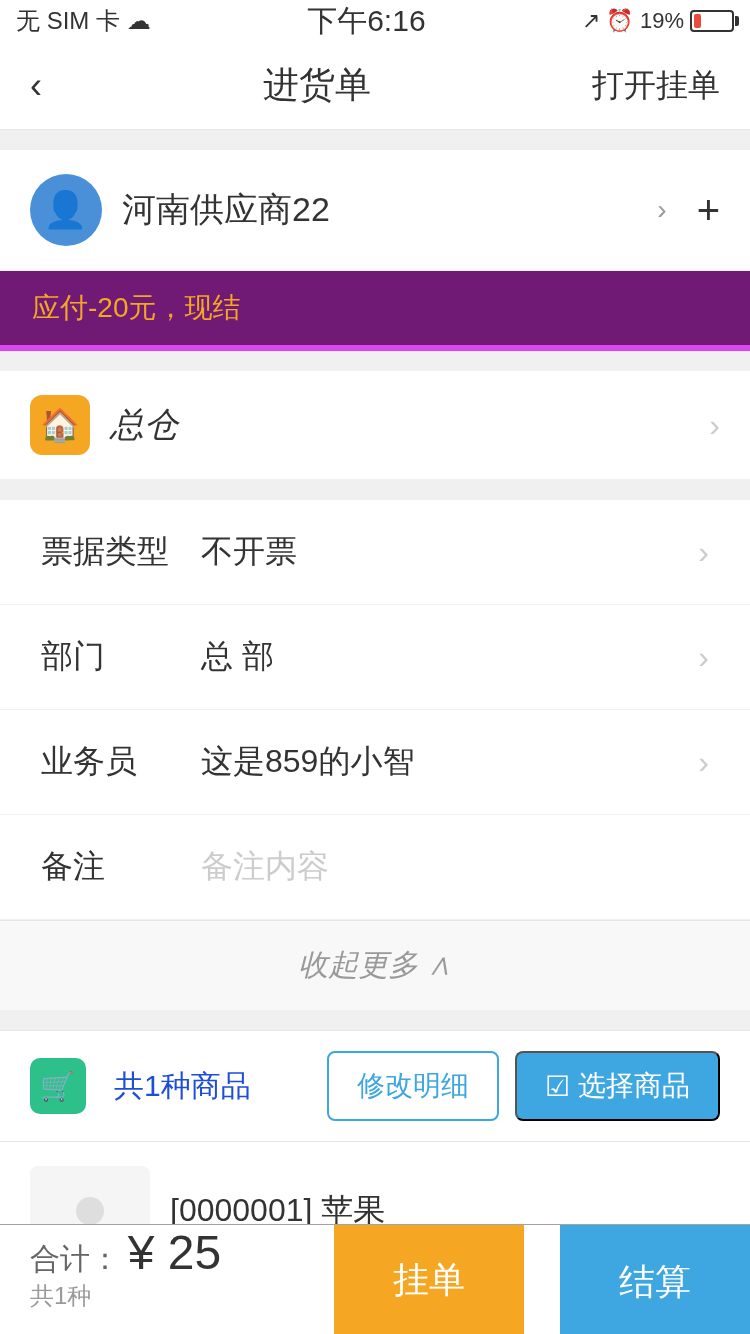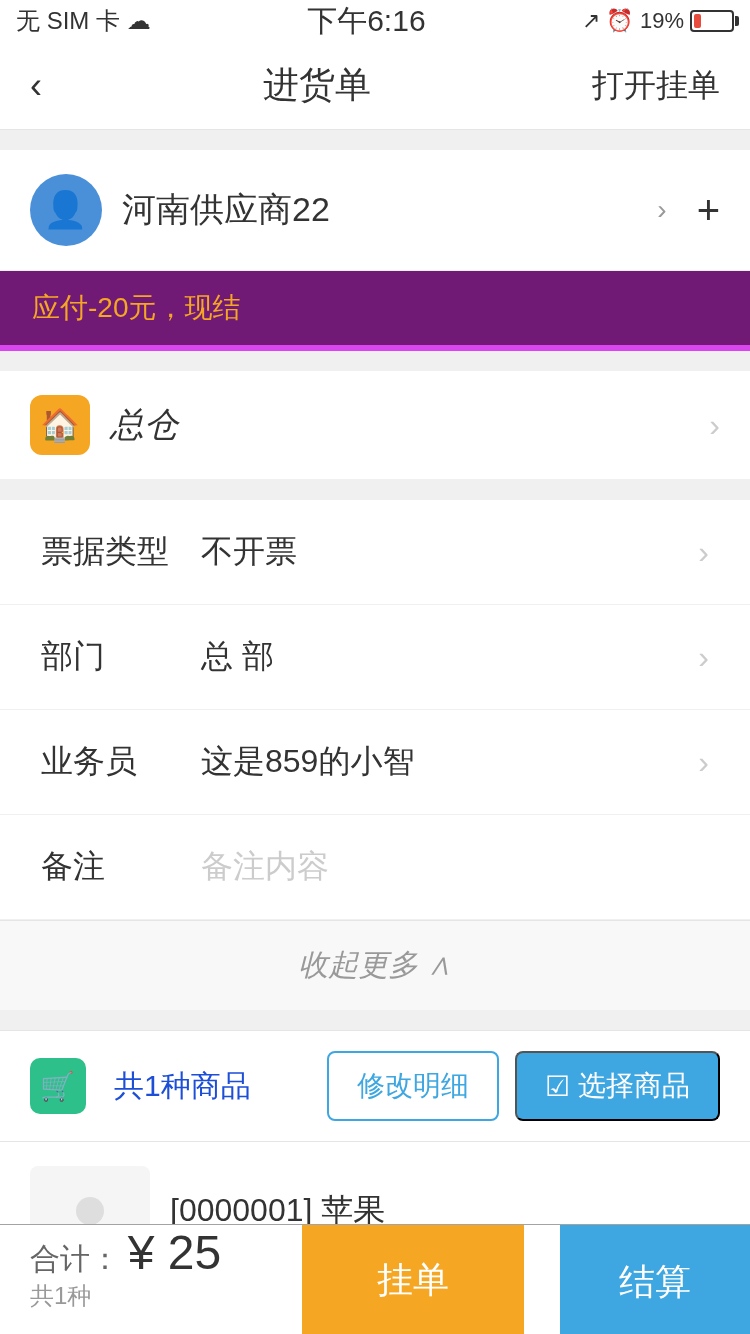--- a/index.html
+++ b/index.html
@@ -188,21 +188,21 @@
       gap: 36px;
     }
     .total-section {
       flex: 1;
       padding: 0 30px;
     }
     .total-label { font-size: 30px; color: #666; }
     .total-amount { font-size: 48px; color: #333; font-weight: 500; }
     .total-count { font-size: 24px; color: #999; }
     .btn-pending {
-      width: 222px; height: 110px; background: #f5a623;
+      width: 190px; height: 110px; background: #f5a623;
       display: flex; align-items: center; justify-content: center;
       font-size: 36px; color: #fff; cursor: pointer;
     }
     .btn-checkout {
       width: 190px; height: 115px; background: #3ea6e0;
       display: flex; align-items: center; justify-content: center;
       font-size: 36px; color: #fff; cursor: pointer;
     }
 
     

